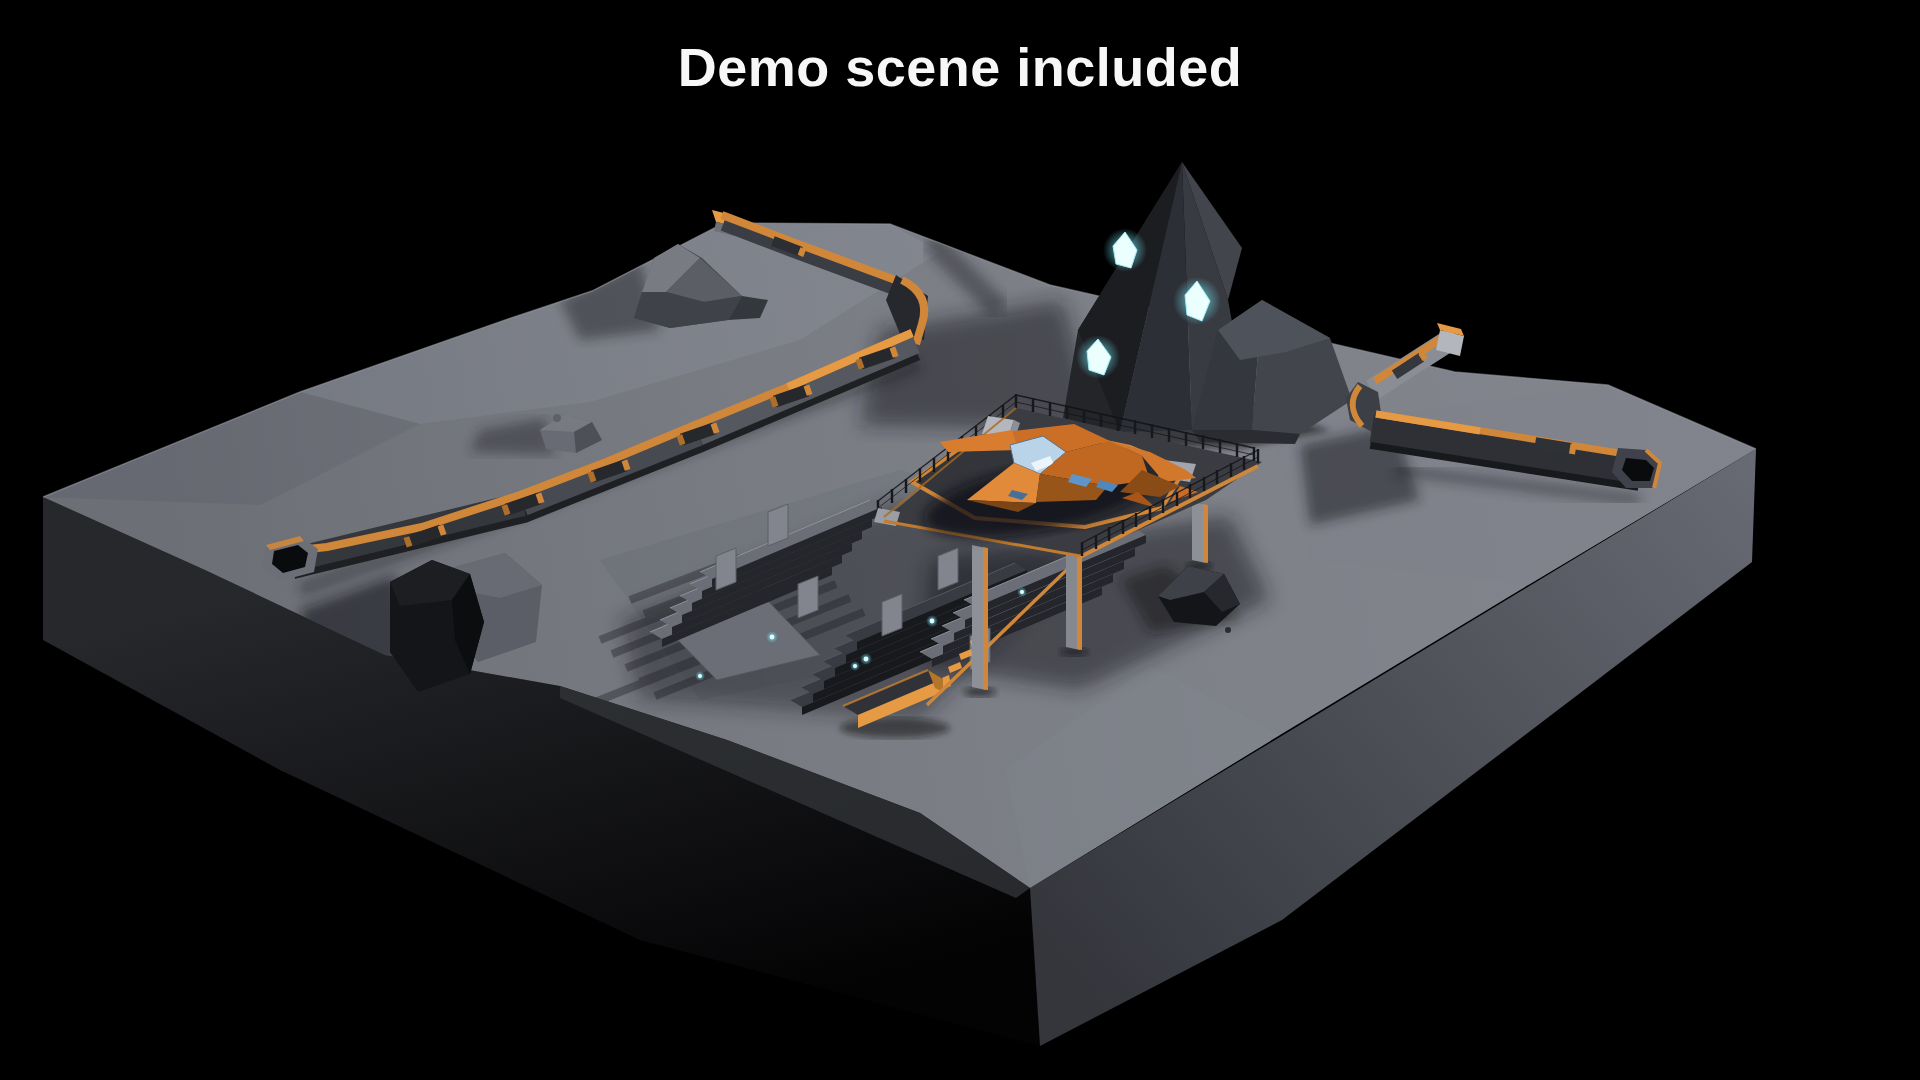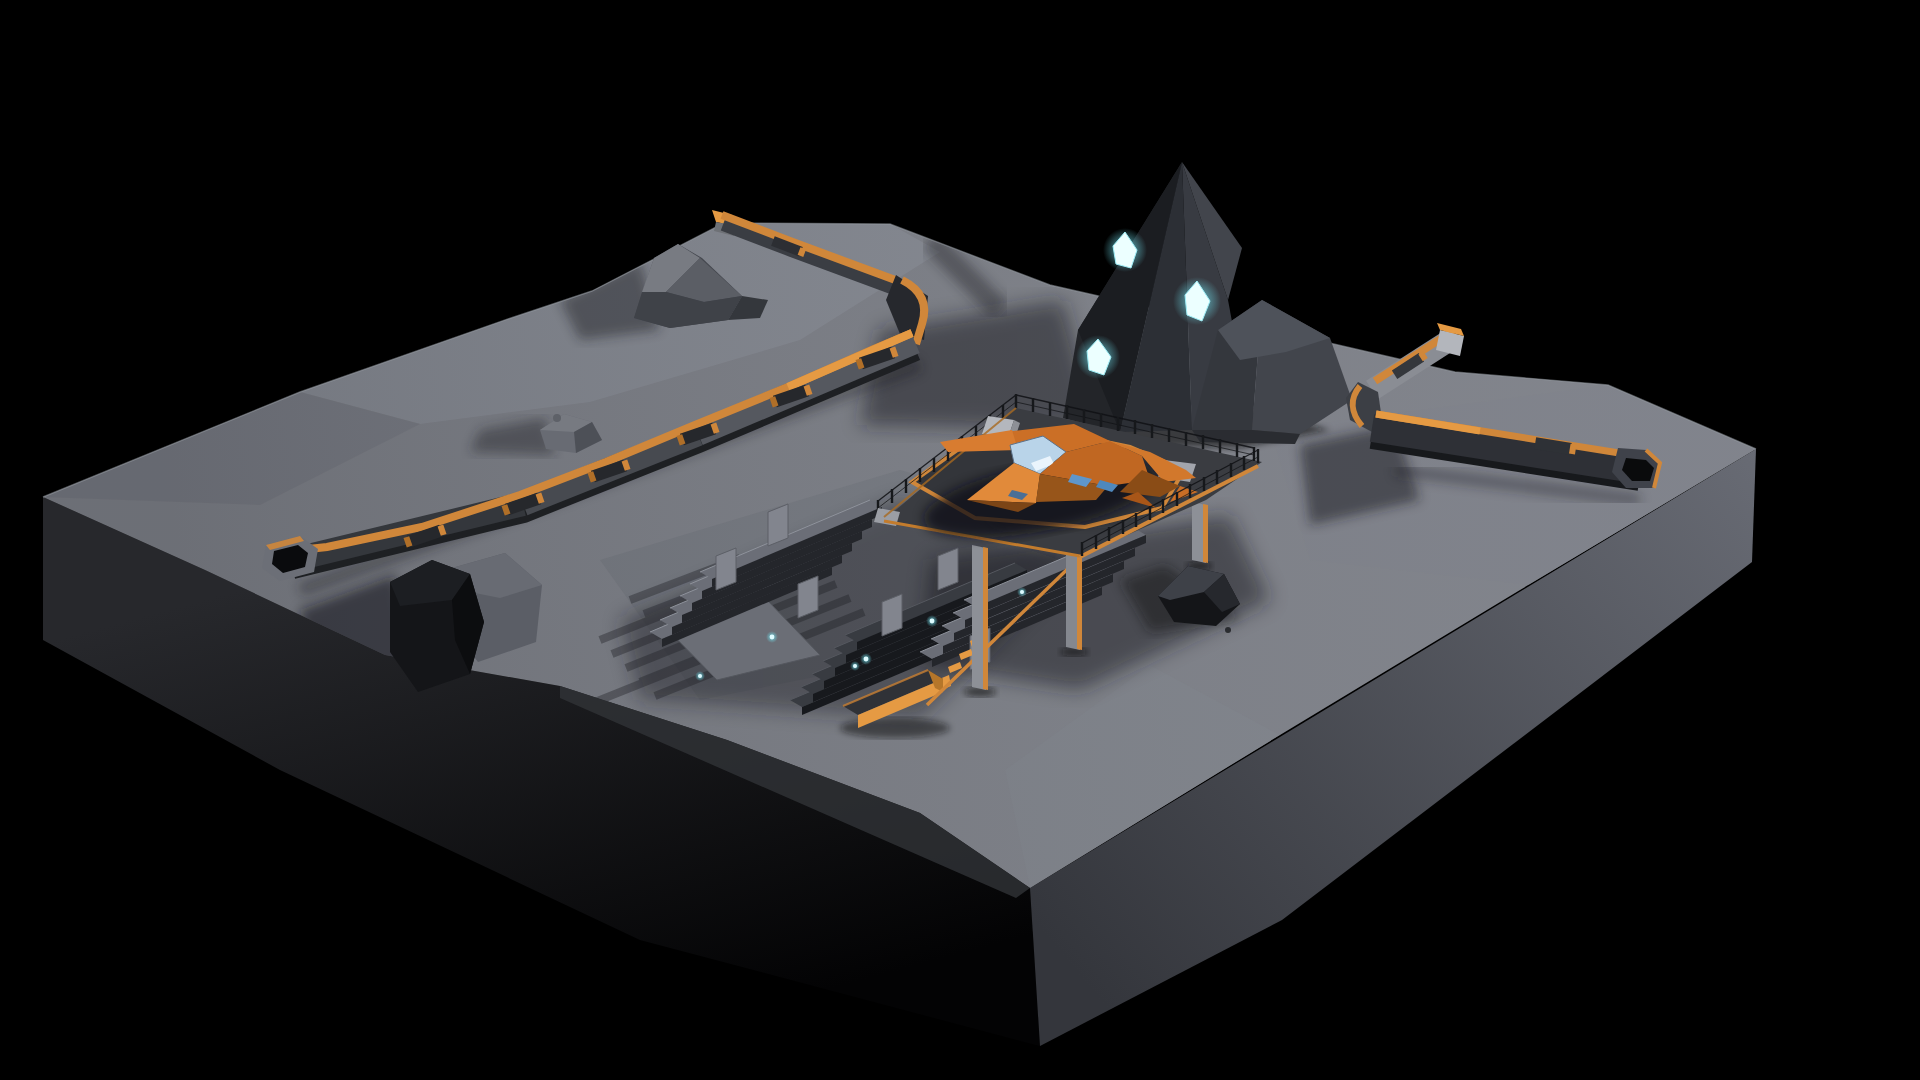--- a/index.html
+++ b/index.html
@@ -404,13 +404,14 @@
     </g>
 
     <g>
       <polygon points="1158,596 1188,566 1224,574 1240,604 1216,626 1174,622" style="fill:var(--rock-dark)"></polygon>
       <polygon points="1158,596 1188,566 1224,574 1204,592 1170,600" fill="#3e4148"></polygon>
       <polygon points="1204,592 1224,574 1240,604 1222,612" fill="#26282d"></polygon>
       <circle cx="1228" cy="630" r="3" fill="#2a2c30"></circle>
     </g>
   </svg>
 
+  <div class="title">Demo scene included</div>
 </div>
 
 </body></html>

